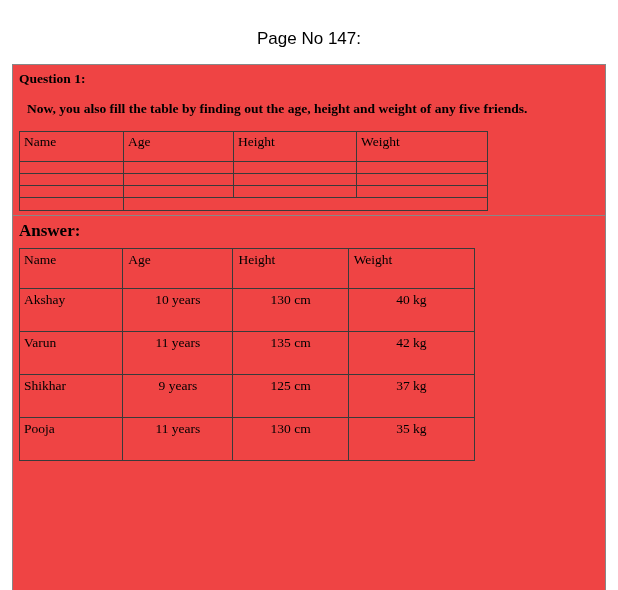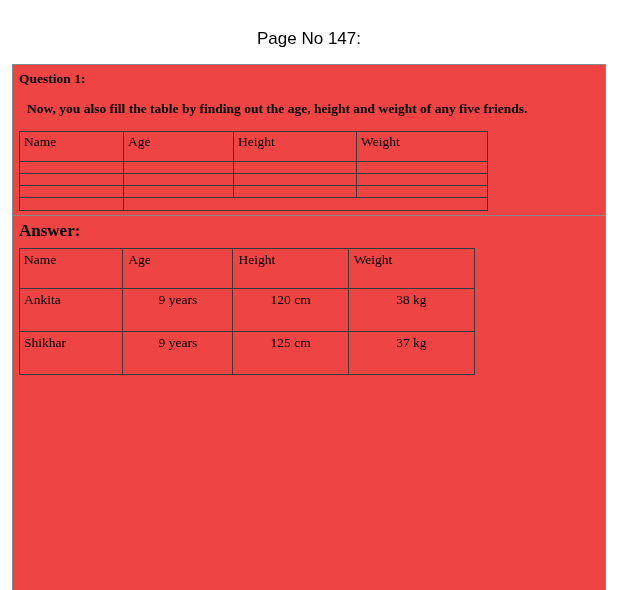--- a/index.html
+++ b/index.html
@@ -208,29 +208,41 @@
           <col class="a-col-weight">
       </colgroup>
       <tbody>
         <tr class="hdr">
           <td class="c-name">Name</td>
           <td class="c-val">Age</td>
           <td class="c-val">Height</td>
           <td class="c-val">Weight</td>
         </tr>
         <tr>
-          <td class="c-name">Ankita</td>
-          <td class="c-val">9 years</td>
-          <td class="c-val">120 cm</td>
-          <td class="c-val">38 kg</td>
+          <td class="c-name">Akshay</td>
+          <td class="c-val">10 years</td>
+          <td class="c-val">130 cm</td>
+          <td class="c-val">40 kg</td>
+        </tr>
+        <tr>
+          <td class="c-name">Varun</td>
+          <td class="c-val">11 years</td>
+          <td class="c-val">135 cm</td>
+          <td class="c-val">42 kg</td>
         </tr>
         <tr>
           <td class="c-name">Shikhar</td>
           <td class="c-val">9 years</td>
           <td class="c-val">125 cm</td>
           <td class="c-val">37 kg</td>
         </tr>
+        <tr>
+          <td class="c-name">Pooja</td>
+          <td class="c-val">11 years</td>
+          <td class="c-val">130 cm</td>
+          <td class="c-val">35 kg</td>
+        </tr>
       </tbody>
     </table>
 
   </div>
 
 </div>
 
 </body></html>

